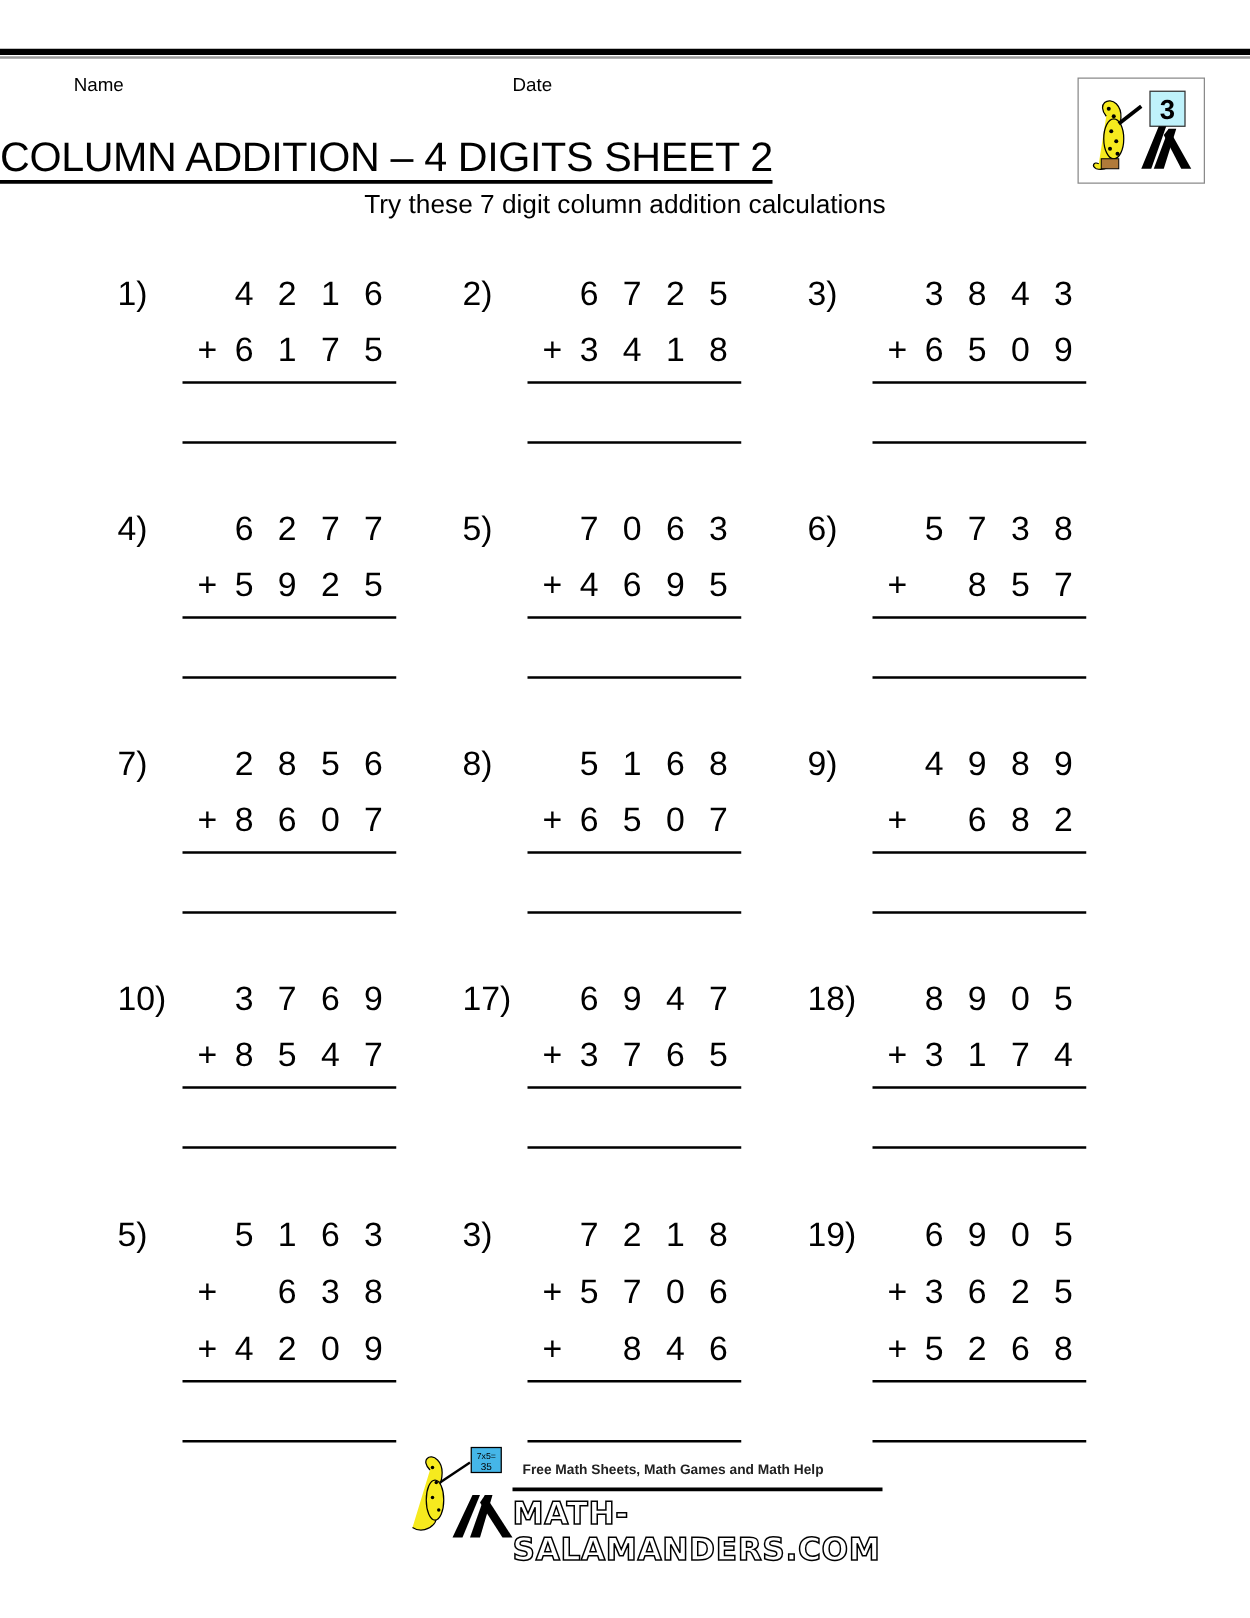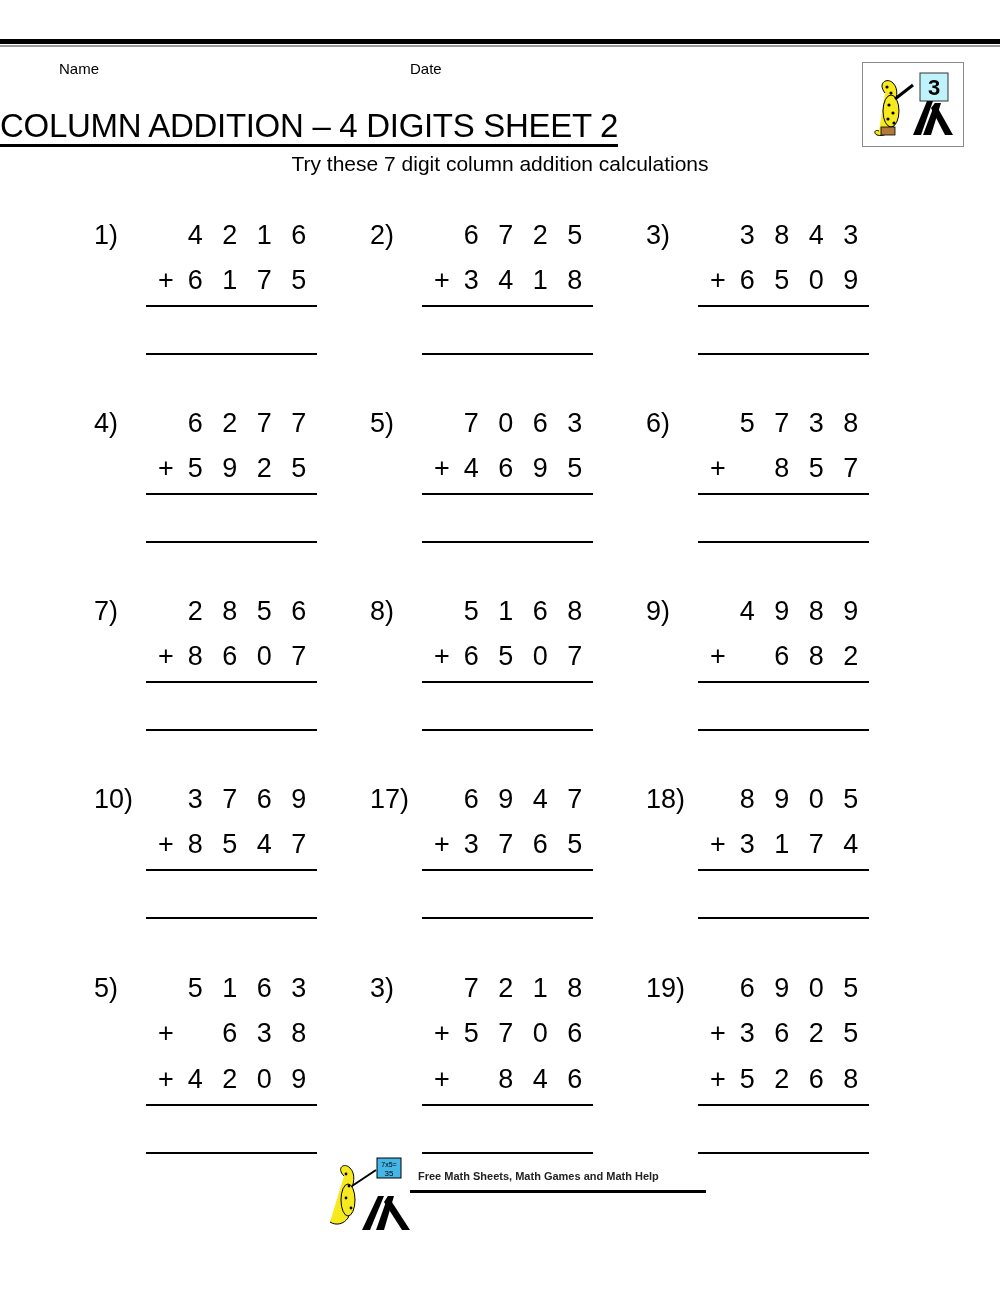--- a/index.html
+++ b/index.html
@@ -426,13 +426,14 @@
     <circle cx="24" cy="18" r="1.4"></circle>
       <circle cx="27" cy="30" r="1.4"></circle>
       <circle cx="24" cy="42" r="1.4"></circle>
       <circle cx="29" cy="52" r="1.4"></circle>
     <polygon points="40,74 56,40 62,40 48,74" fill="#000"></polygon>
     <polygon points="54,74 66,40 72,40 62,74" fill="#000"></polygon>
     <polygon points="66,40 88,74 80,74 62,46" fill="#000"></polygon>
   </svg>
   <div class="footer-tag">Free Math Sheets, Math Games and Math Help</div>
   <div class="footer-rule"></div>
+  <div class="footer-brand">MATH-SALAMANDERS.COM</div>
 </div>
 
 </body></html>

